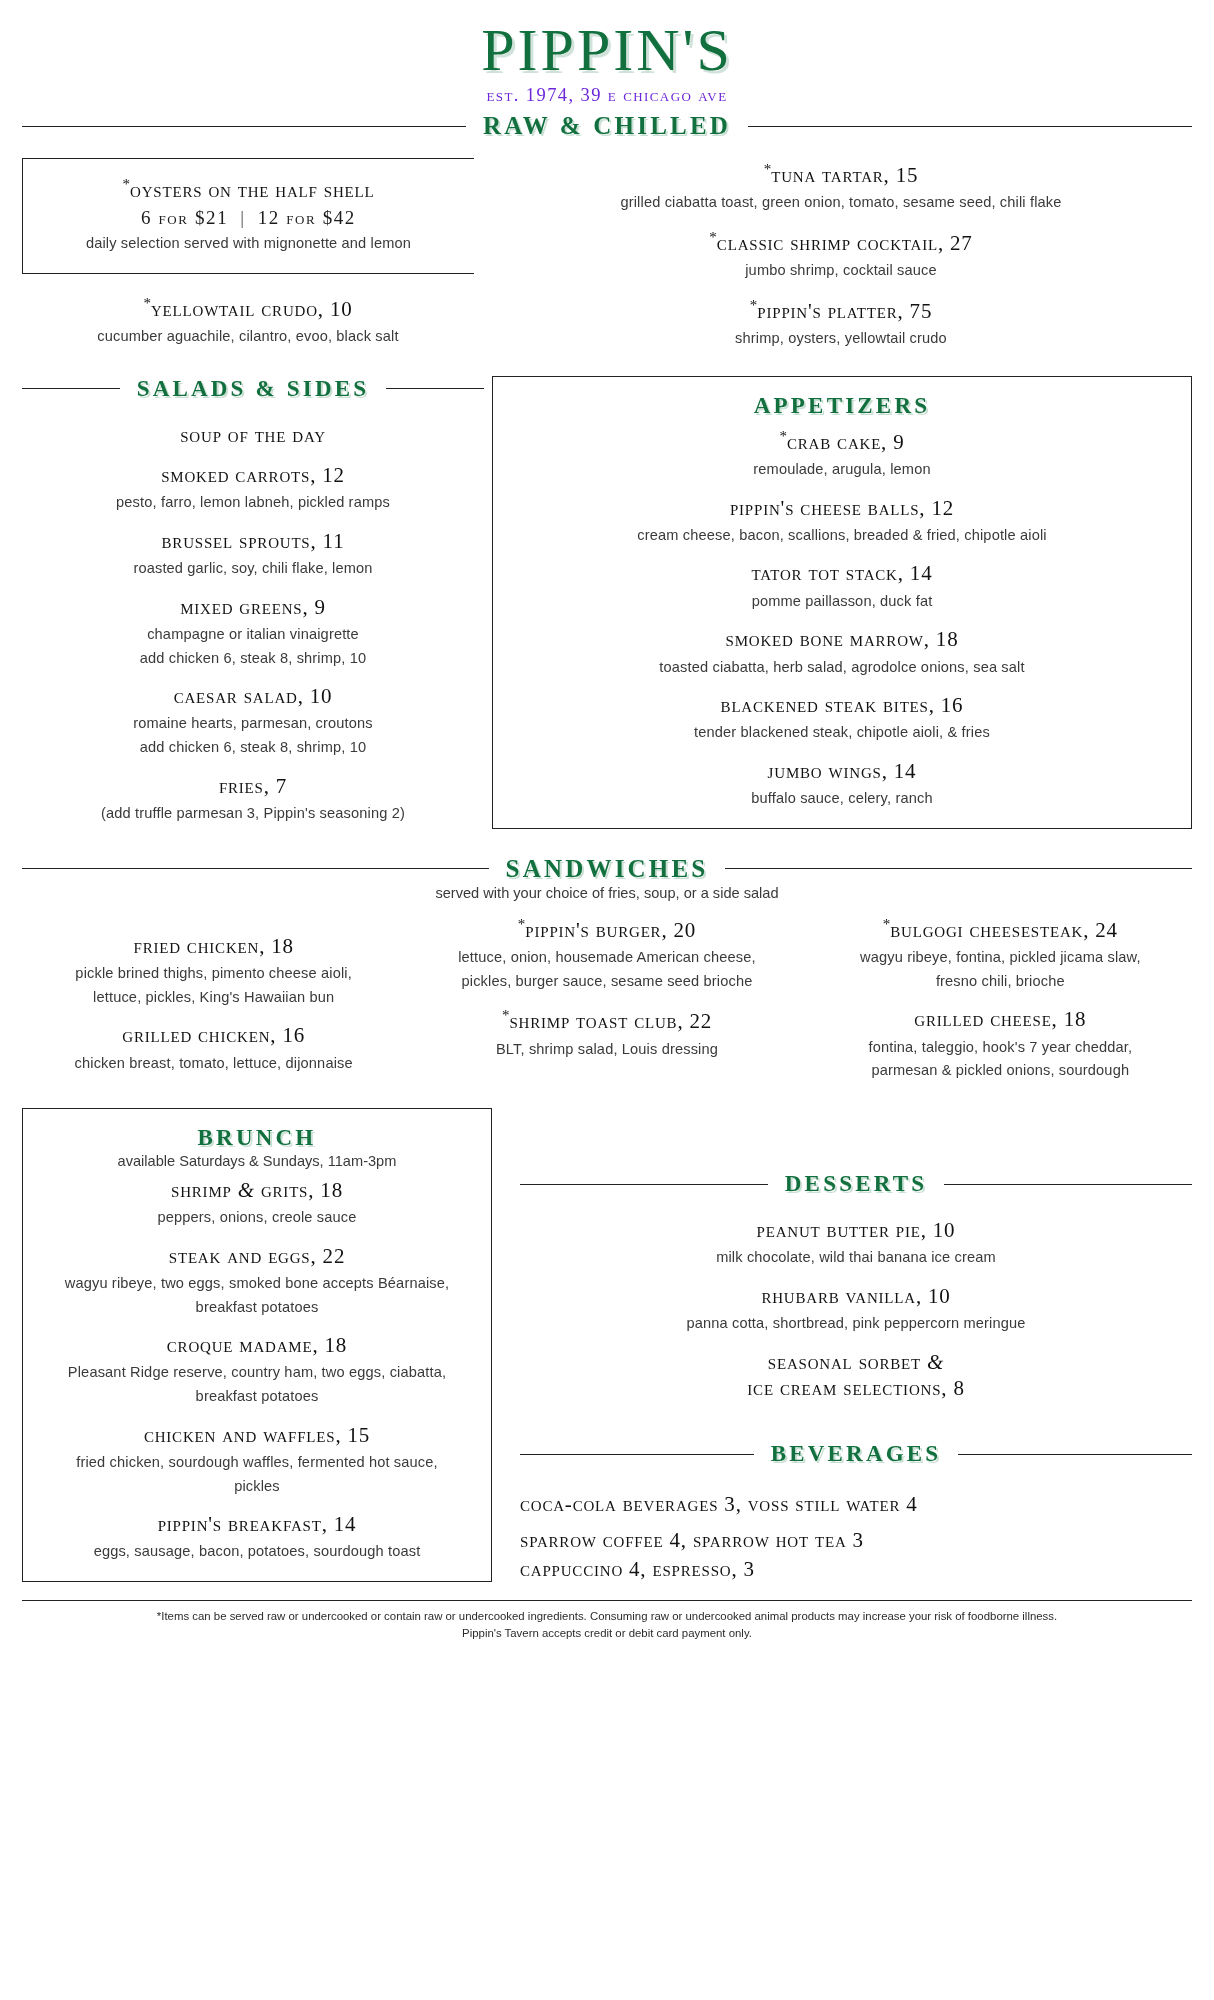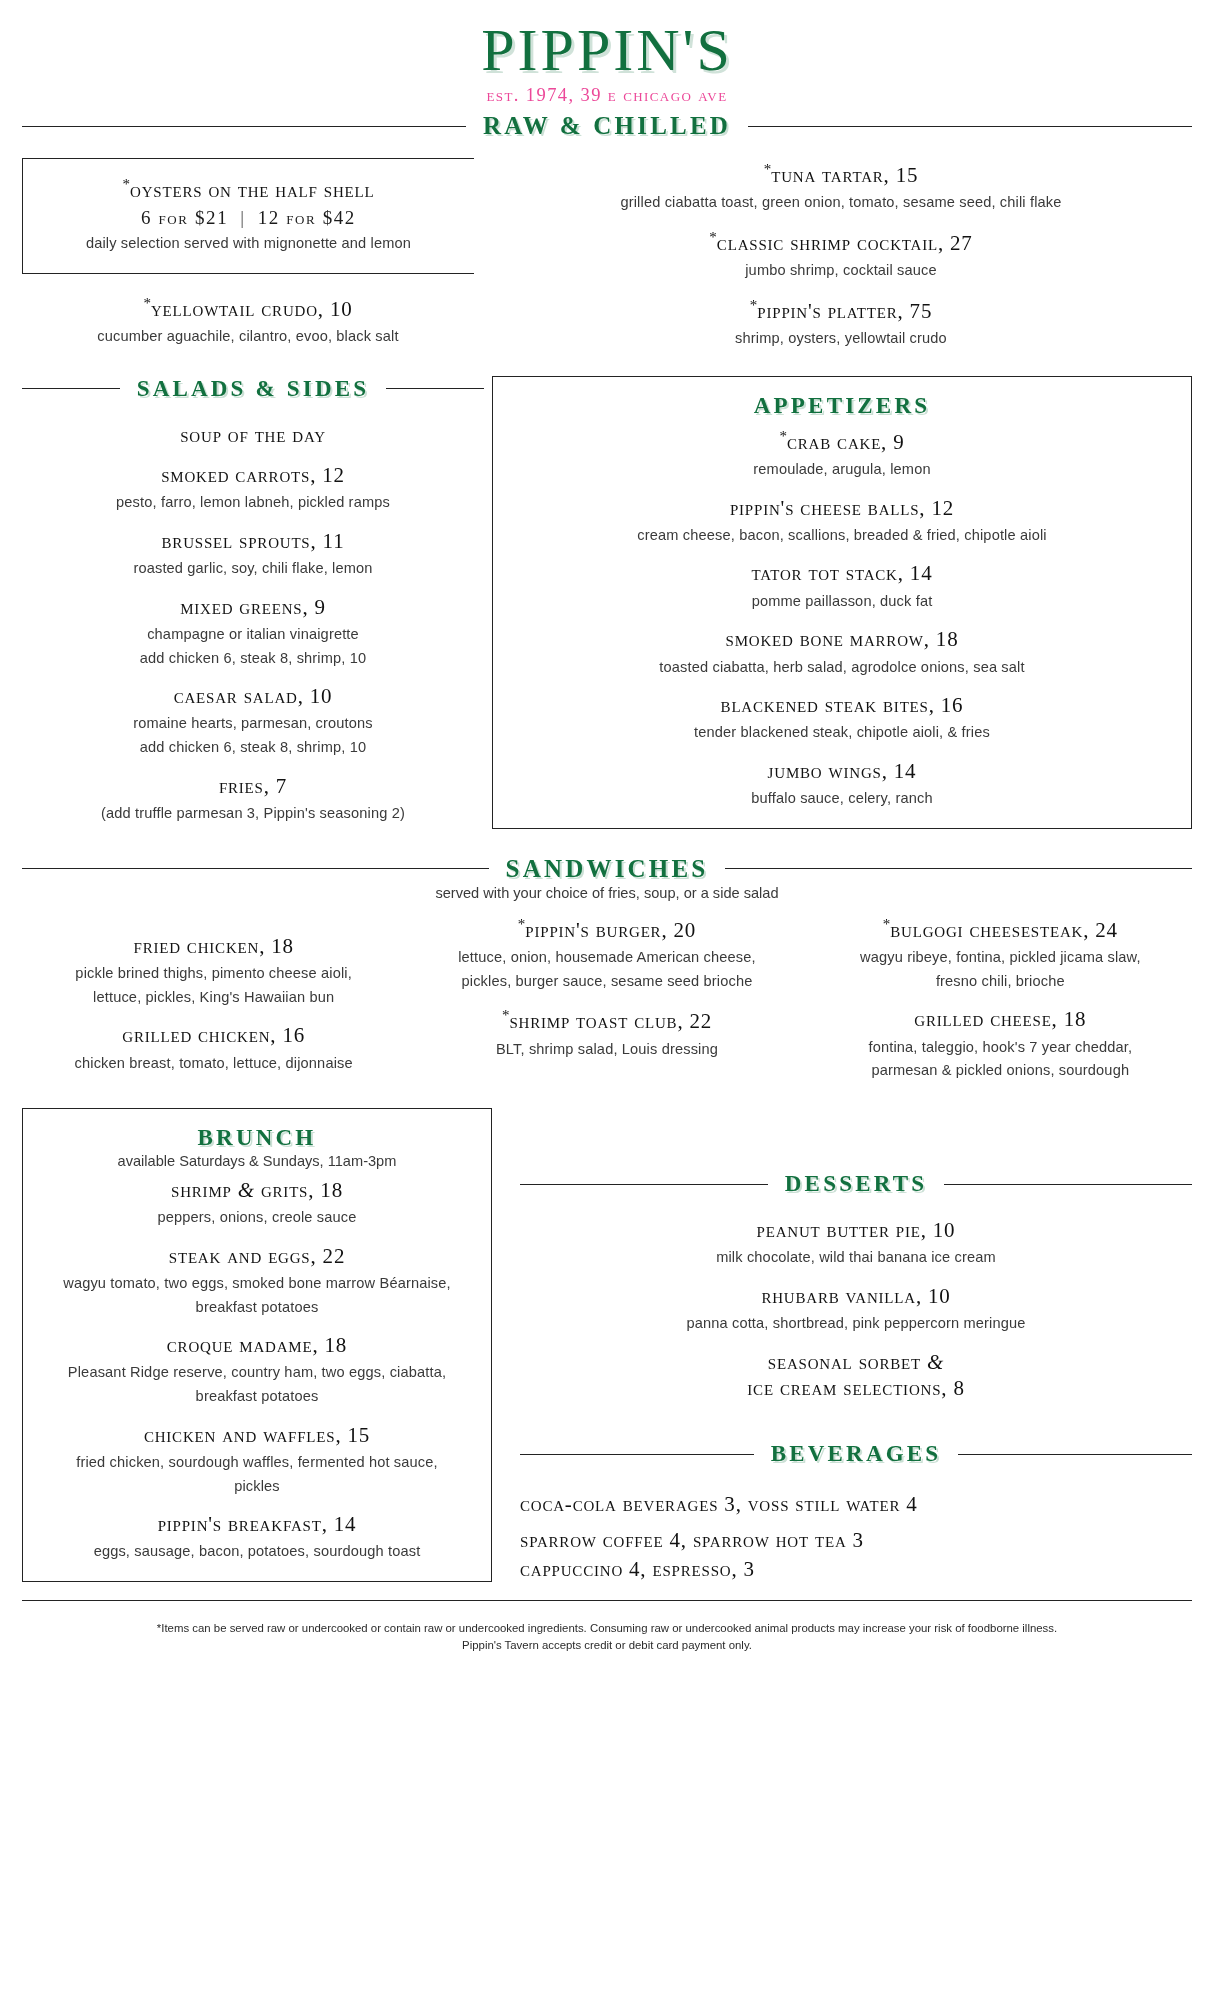--- a/index.html
+++ b/index.html
@@ -27,21 +27,21 @@
     font-size: 60px;
     line-height: 1.02;
     letter-spacing: 3px;
     color: #12703f;
     text-shadow: 3px 3px 0 rgba(18,112,63,0.20);
   }
   .tagline {
     font-family: "Liberation Serif", serif;
     font-size: 18.5px;
     letter-spacing: 1.4px;
-    color: #ec4899;
+    color: #6d28d9;
     margin-top: 4px;
     font-variant: small-caps;
     text-transform: lowercase;
   }
 
   
   .sec-head {
     display: flex;
     align-items: center;
     gap: 17px;
@@ -133,21 +133,21 @@
   .sand-col.c3 { padding-top: 0; }
 
   .bottom-row { display: flex; margin-top: 26px; align-items: flex-end; }
   .bottom-left { width: 470px; flex: 0 0 470px; }
   .bottom-right { flex: 1 1 auto; padding-left: 28px; }
 
   
   .footer {
     margin-top: 18px;
     border-top: 1.4px solid #232323;
-    padding-top: 19px;
+    padding-top: 7px;
     text-align: center;
     font-family: "Liberation Sans", sans-serif;
     font-size: 11.4px;
     color: #2b2b2b;
     line-height: 1.45;
   }
 
   .spacer-8 { height: 8px; }
   .spacer-14 { height: 14px; }
   .spacer-20 { height: 20px; }
@@ -340,21 +340,21 @@
         </div>
         <div class="sub-note">available Saturdays &amp; Sundays, 11am-3pm</div>
         <div class="spacer-8"></div>
         <div id="brunch-items">
             <div class="item">
               <div class="item-name">Shrimp <span class="amp">&amp;</span> Grits, 18</div>
               <div class="item-desc">peppers, onions, creole sauce</div>
             </div>
             <div class="item">
               <div class="item-name">Steak and Eggs, 22</div>
-              <div class="item-desc">wagyu tomato, two eggs, smoked bone marrow Béarnaise,</div>
+              <div class="item-desc">wagyu ribeye, two eggs, smoked bone accepts Béarnaise,</div>
               <div class="item-desc" style="margin-top:1px">breakfast potatoes</div>
             </div>
             <div class="item">
               <div class="item-name">Croque Madame, 18</div>
               <div class="item-desc">Pleasant Ridge reserve, country ham, two eggs, ciabatta,</div>
               <div class="item-desc" style="margin-top:1px">breakfast potatoes</div>
             </div>
             <div class="item">
               <div class="item-name">Chicken And Waffles, 15</div>
               <div class="item-desc">fried chicken, sourdough waffles, fermented hot sauce,</div>

